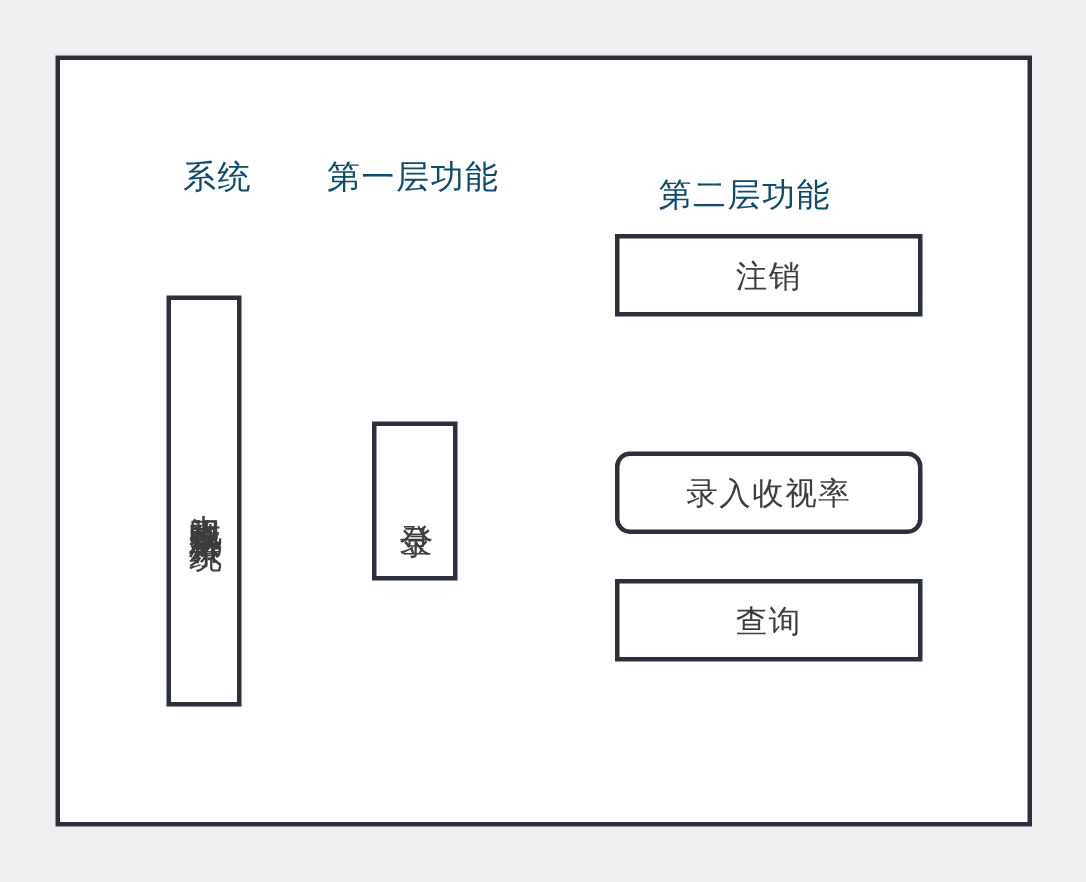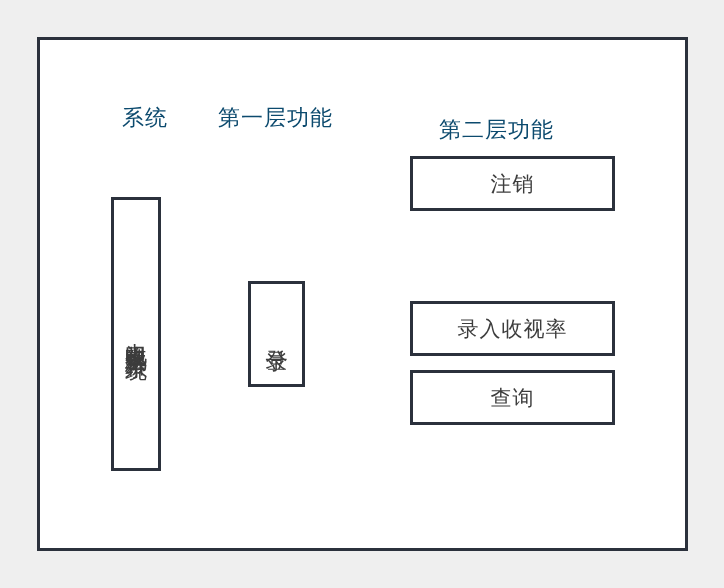--- a/index.html
+++ b/index.html
@@ -69,22 +69,22 @@
   .l2box {
     left: 370px;
     width: 205px;
     height: 55px;
     font-size: 21px;
     letter-spacing: 1px;
     justify-content: center;
   }
   .l2box-0 { top: 116px; }
   .l2box-1 { top: 189px; }
-  .l2box-2 { top: 261px; }
-  .l2box-3 { top: 330px; }
+  .l2box-2 { top: 261px; border-radius: 10px; }
+  .l2box-3 { top: 346px; }
 </style>
 </head>
 <body>
 
 <div class="stage">
   <div class="panel">
 
     <div class="col-header hdr-system">系统</div>
 
     <div class="col-header hdr-level1">第一层功能</div>

